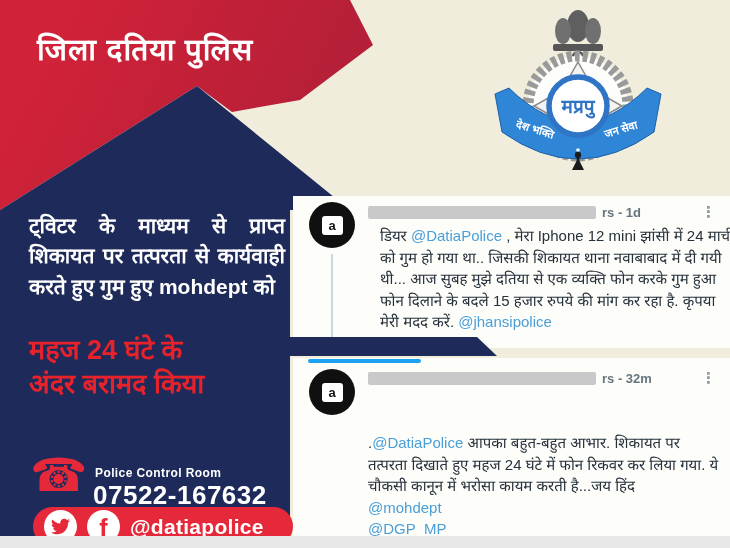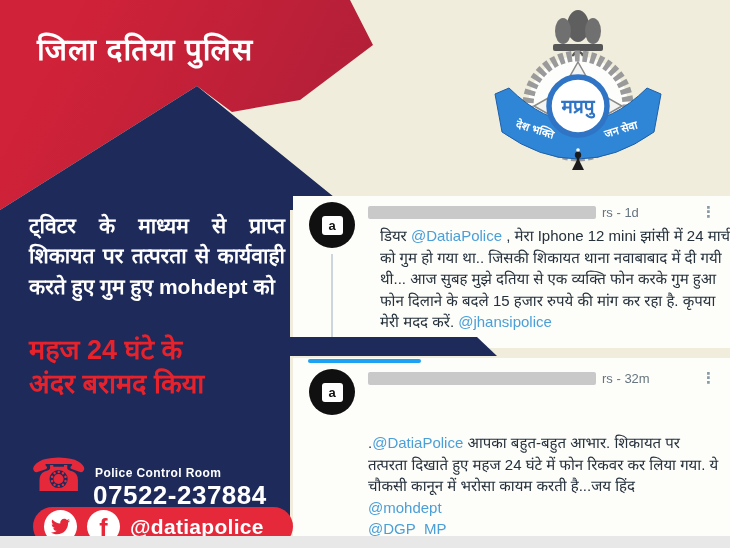--- a/index.html
+++ b/index.html
@@ -76,21 +76,21 @@
     display:flex;align-items:center;justify-content:center;
   }
   .card-1 .avatar{top:6px;}
   .card-2 .avatar{top:11px;}
   .avatar-box{
     width:21px;height:19px;background:#ffffff;border-radius:3px;
     display:flex;align-items:center;justify-content:center;
     color:#101010;font-size:13px;font-weight:bold;line-height:1;
   }
   .thread-line{position:absolute;left:38px;top:58px;width:2px;height:86px;background:#ccd6dd;}
-  .tw-header{position:absolute;left:75px;display:flex;align-items:center;gap:6px;}
+  .tw-header{position:absolute;left:75px;display:flex;align-items:center;gap:6px;font-weight:bold;}
   .card-1 .tw-header{top:9px;}
   .card-2 .tw-header{top:13px;}
   .redact-bar{width:228px;height:13px;background:#c9c9c9;border-radius:2px;}
   .tw-time{color:#66757f;font-size:13px;}
   .menu-icon{position:absolute;right:14px;color:#8899a6;font-size:15px;font-weight:bold;}
   .card-1 .menu-icon{top:7px;}
   .card-2 .menu-icon{top:11px;}
   .tw-body{
     position:absolute;left:75px;width:352px;
     font-size:15px;line-height:21.5px;color:#26313c;
@@ -176,21 +176,21 @@
   <div class="blue-line"></div>
 
   <div class="panel-paragraph">ट्विटर के माध्यम से प्राप्त शिकायत पर तत्परता से कार्यवाही करते हुए गुम हुए mohdept को</div>
   <div class="panel-highlight">
     <div>महज 24 घंटे के</div>
     <div>अंदर बरामद किया</div>
   </div>
 
   <div class="phone-icon">☎</div>
   <div class="cr-label">Police Control Room</div>
-  <div class="cr-number">07522-237884</div>
+  <div class="cr-number">07522-167632</div>
 
   <div class="social-pill">
     <div class="icon-circle">
       <svg width="19" height="19" viewBox="0 0 24 24">
         <path fill="#e5293a" d="M23.954 4.569c-.885.389-1.83.654-2.825.775 1.014-.611 1.794-1.574 2.163-2.723-.951.555-2.005.959-3.127 1.184-.896-.959-2.173-1.559-3.591-1.559-2.717 0-4.92 2.203-4.92 4.917 0 .39.045.765.127 1.124C7.691 8.094 4.066 6.13 1.64 3.161c-.427.722-.666 1.561-.666 2.475 0 1.71.87 3.213 2.188 4.096-.807-.026-1.566-.248-2.228-.616v.061c0 2.385 1.693 4.374 3.946 4.827-.413.111-.849.171-1.296.171-.314 0-.615-.03-.916-.086.631 1.953 2.445 3.377 4.604 3.417-1.68 1.319-3.809 2.105-6.102 2.105-.39 0-.779-.023-1.17-.067 2.189 1.394 4.768 2.209 7.557 2.209 9.054 0 13.999-7.496 13.999-13.986 0-.209 0-.42-.015-.63.961-.689 1.8-1.56 2.46-2.548z"></path>
       </svg>
     </div>
     <div class="icon-circle">
       <span class="fb-glyph">f</span>
     </div>

